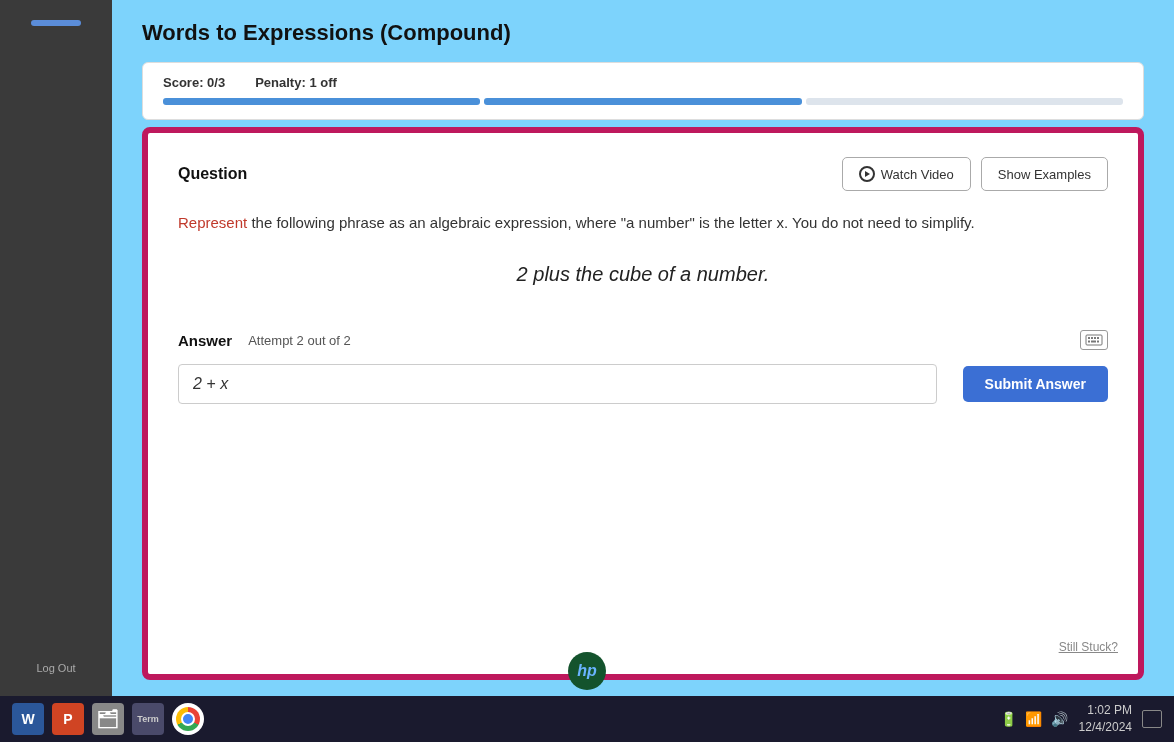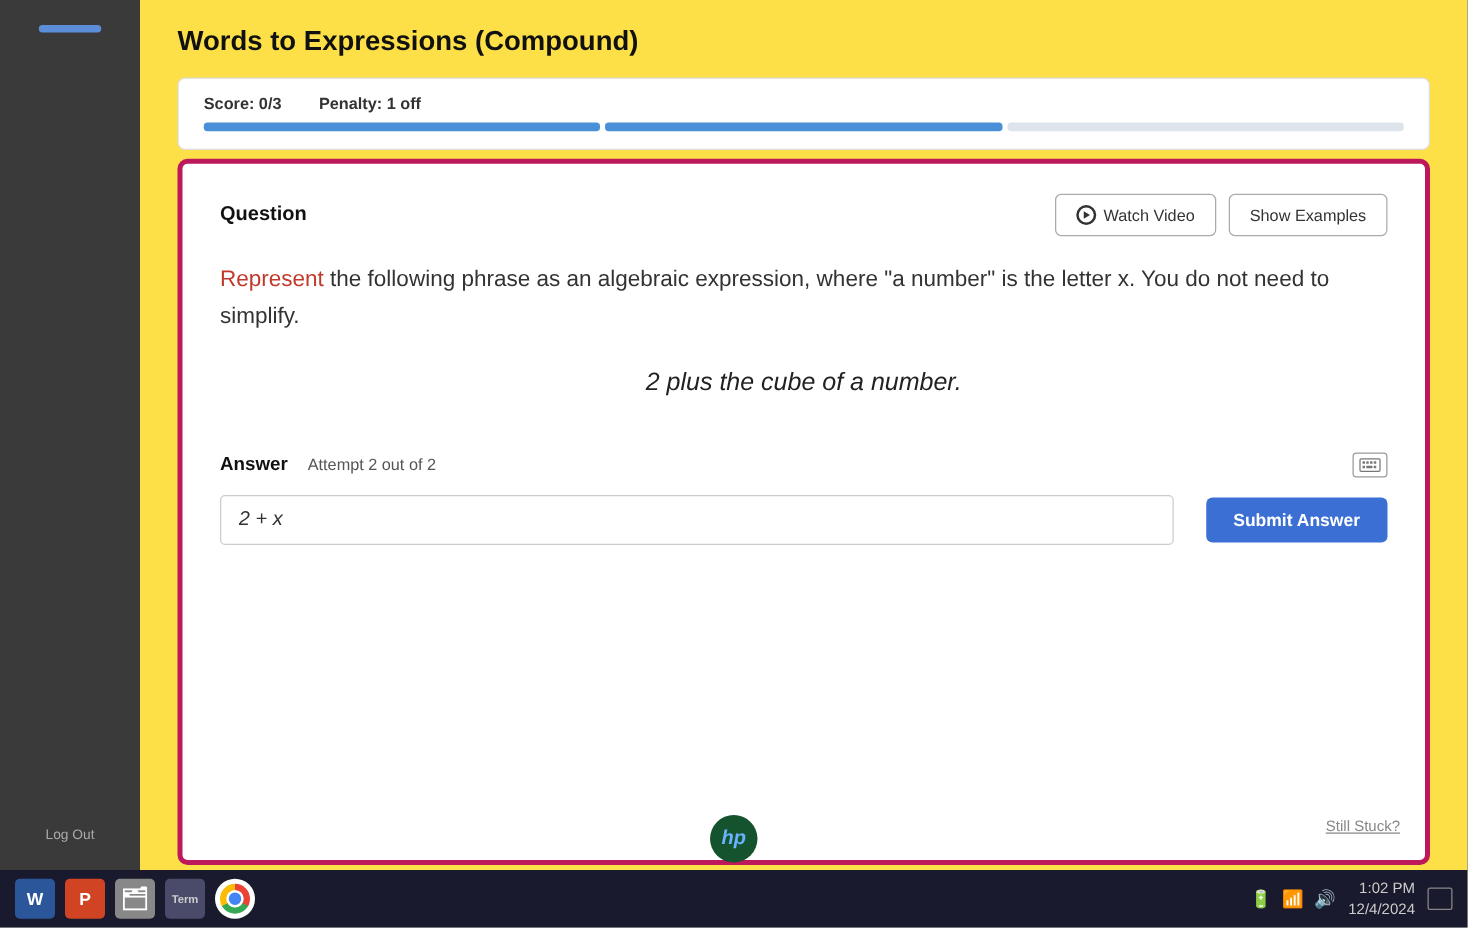--- a/index.html
+++ b/index.html
@@ -41,22 +41,22 @@
       color: #aaa;
       font-size: 11px;
       text-align: center;
       margin-top: auto;
       margin-bottom: 20px;
       cursor: pointer;
     }
 
     .content-area {
       flex: 1;
-      background: #fde047;
-      padding: 20px 30px 4px 30px;
+      background: #7dd3fc;
+      padding: 20px 30px 16px 30px;
       display: flex;
       flex-direction: column;
       overflow: hidden;
     }
 
     .page-title {
       font-size: 22px;
       font-weight: 700;
       color: #111;
       margin-bottom: 16px;
@@ -101,21 +101,21 @@
     .progress-segment.filled {
       background: #4a90d9;
     }
 
     .progress-segment.empty {
       background: #dde4ec;
     }
 
     .question-card {
       background: #fff;
-      border: 4px solid #be185d;
+      border: 6px solid #be185d;
       border-radius: 8px;
       padding: 24px 30px 30px 30px;
       flex: 1;
       display: flex;
       flex-direction: column;
       position: relative;
     }
 
     .question-header {
       display: flex;
@@ -171,21 +171,21 @@
       padding: 8px 16px;
       border: 1px solid #aaa;
       border-radius: 5px;
       background: #fff;
       cursor: pointer;
       font-size: 13px;
       color: #333;
     }
 
     .question-text {
-      font-size: 18px;
+      font-size: 15px;
       color: #333;
       line-height: 1.6;
       margin-bottom: 28px;
     }
 
     .question-text .highlight {
       color: #c0392b;
     }
 
     .math-problem {

